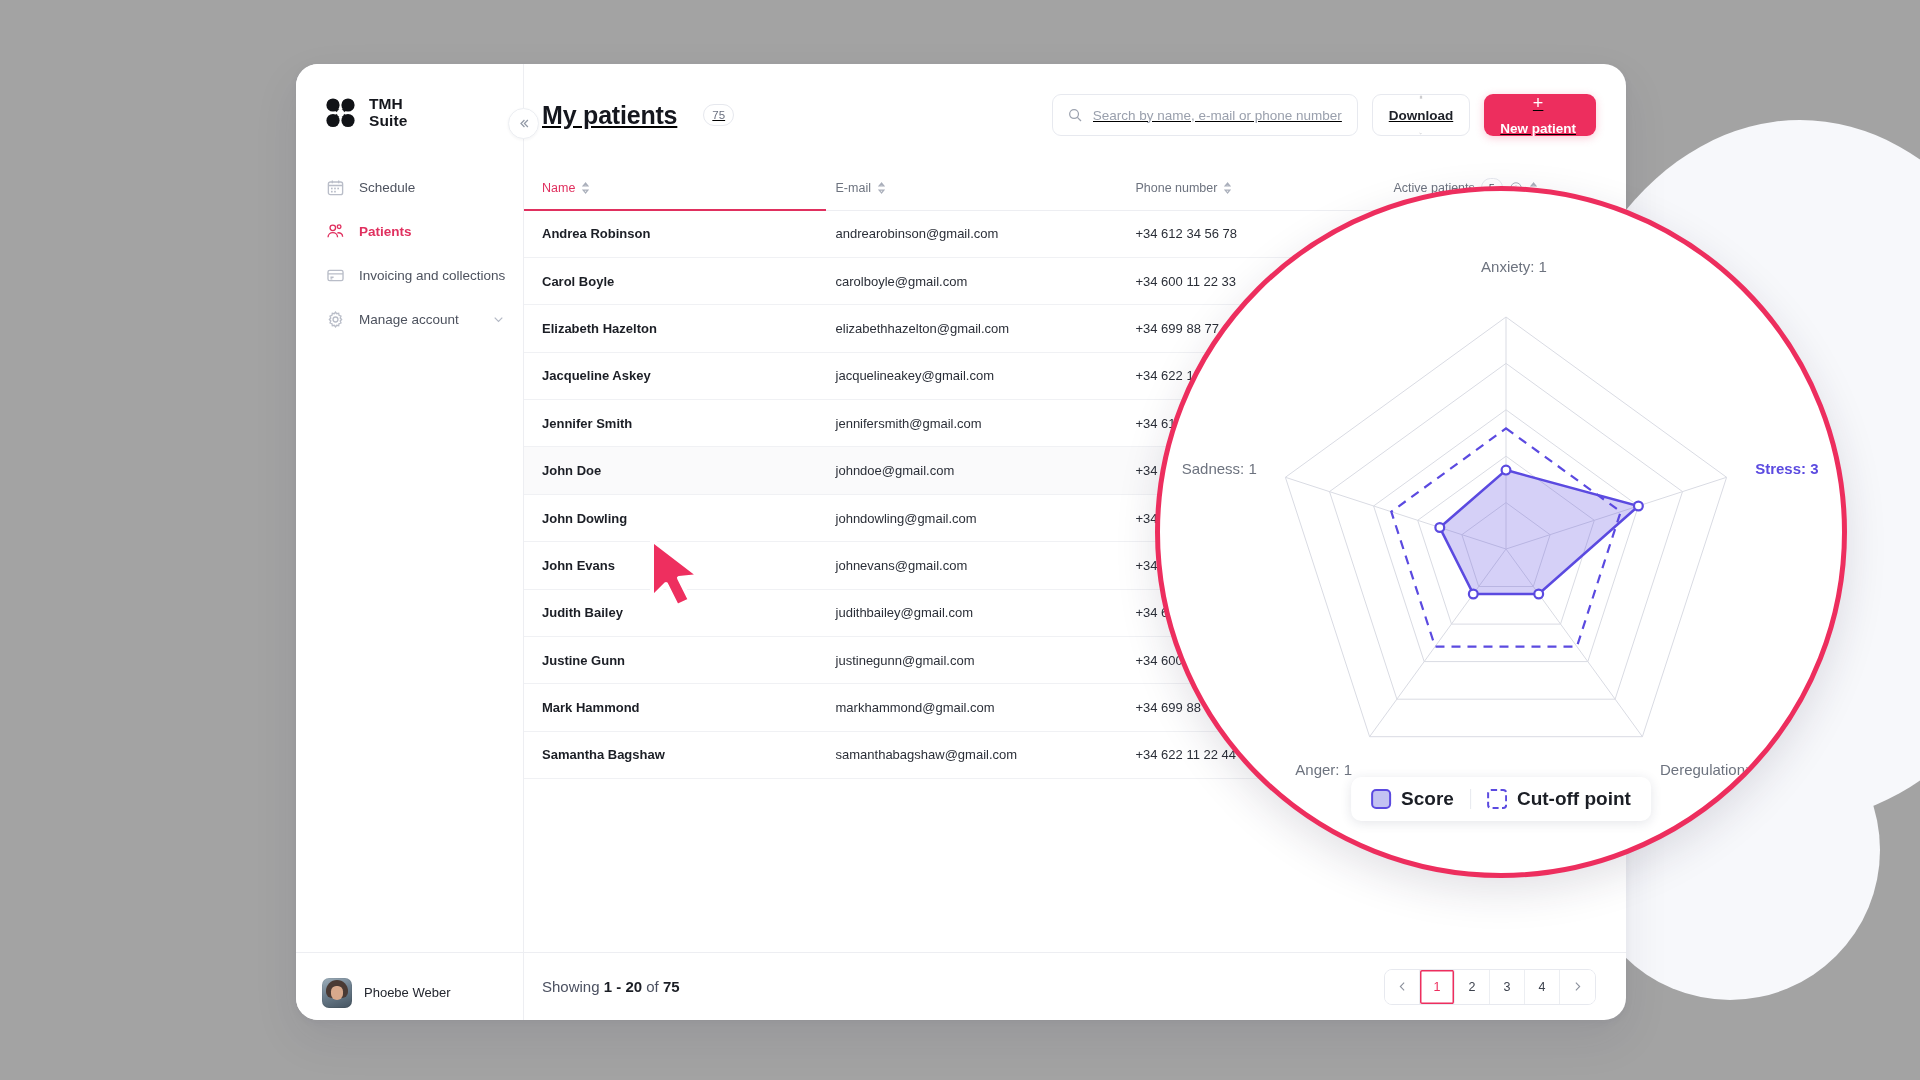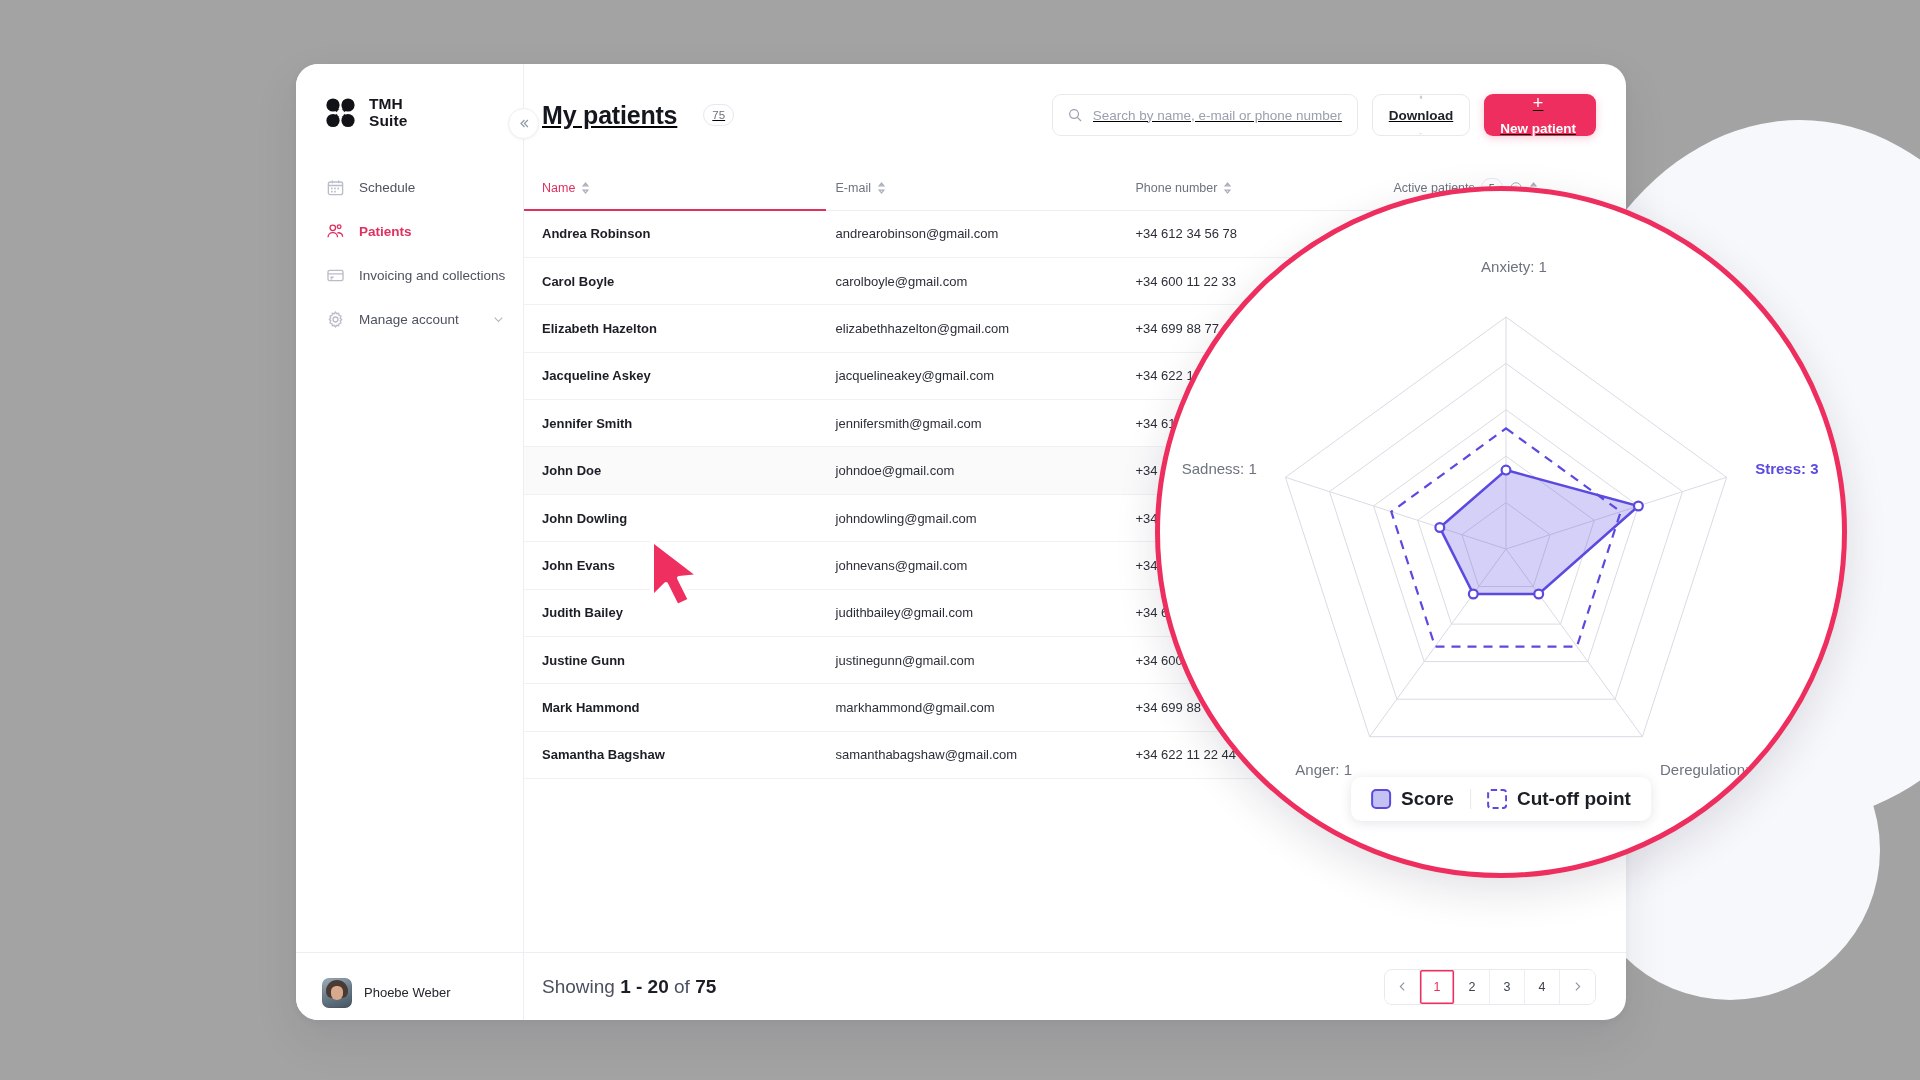--- a/index.html
+++ b/index.html
@@ -164,21 +164,21 @@
     border-radius: 11px; font-size: 12px;
   }
   .badge.active { background: #eafaf0; color: #2f8f54; }
   .badge.inactive { background: #f3f4f6; color: #8b909c; }
 
   
   .tfoot {
     height: 68px; flex: 0 0 68px; border-top: 1px solid #edeef2;
     display: flex; align-items: center; padding: 0 30px 0 18px;
   }
-  .showing { font-size: 19px; color: #4b5060; }
+  .showing { font-size: 15px; color: #4b5060; }
   .showing b { color: #1b1e25; font-weight: 700; }
   .pager { margin-left: auto; display: flex; border: 1px solid #e7e9ef; border-radius: 8px; overflow: hidden; background: #fff; }
   .pg {
     width: 35px; height: 34px; display: flex; align-items: center; justify-content: center;
     font-size: 12.5px; color: #3d424e; border-right: 1px solid #eceef2; cursor: pointer; background: #fff;
   }
   .pg:last-child { border-right: 0; }
   .pg.arrow { color: #8b909c; }
   .pg.current { color: #ed2e5e; box-shadow: 0 0 0 1.5px #ed2e5e inset; border-radius: 2px; }
 

